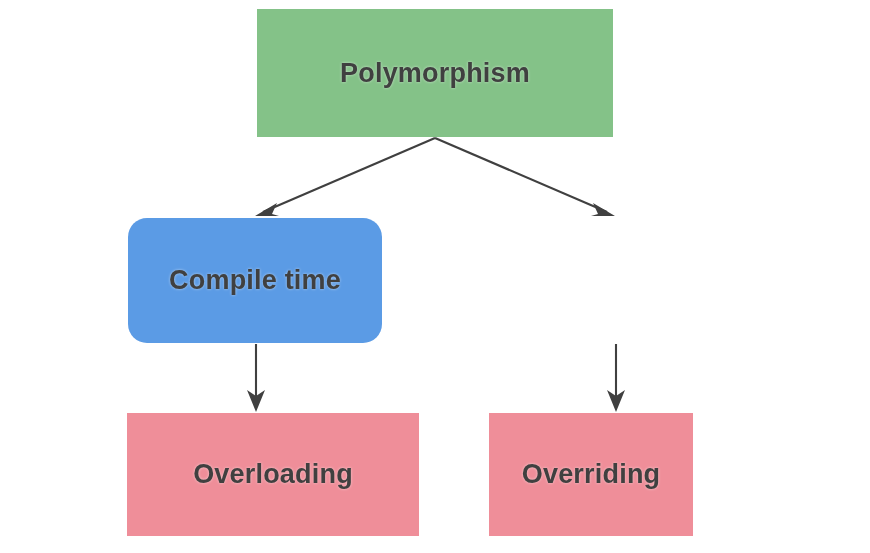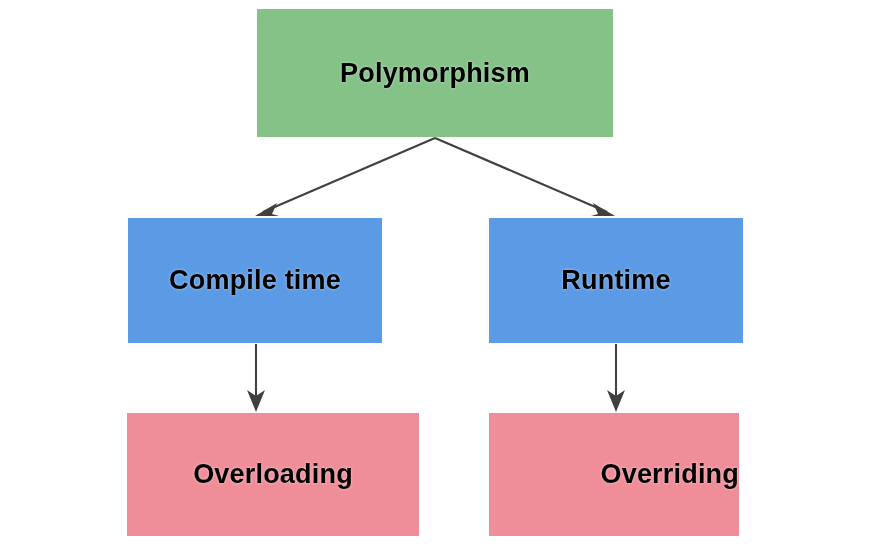--- a/index.html
+++ b/index.html
@@ -17,21 +17,21 @@
     height: 553px;
     background: #ffffff;
     overflow: hidden;
   }
   .node {
     position: absolute;
     display: flex;
     align-items: center;
     justify-content: center;
     box-sizing: border-box;
-    color: #000000;
+    color: #404040;
     font-weight: bold;
     font-size: 27px;
     letter-spacing: 0.2px;
     text-shadow: 0 0 3px rgba(255,255,255,0.55);
     user-select: none;
   }
   
   #node-root {
     left: 257px;
     top: 9px;
@@ -39,43 +39,43 @@
     height: 128px;
     background: #84c288;
   }
   
   #node-compile-time {
     left: 128px;
     top: 218px;
     width: 254px;
     height: 125px;
     background: #5b9be5;
+    border-radius: 19px;
   }
   #node-runtime {
     left: 489px;
     top: 218px;
     width: 254px;
     height: 125px;
     background: #5b9be5;
   }
   
   #node-overloading {
     left: 127px;
     top: 413px;
     width: 292px;
     height: 123px;
     background: #ef8e99;
   }
   #node-overriding {
     left: 489px;
     top: 413px;
-    width: 250px;
+    width: 204px;
     height: 123px;
     background: #ef8e99;
-    justify-content: flex-end;
   }
   
   #edges {
     position: absolute;
     left: 0;
     top: 0;
     width: 870px;
     height: 553px;
     pointer-events: none;
   }
@@ -118,23 +118,20 @@
   </svg>
 
   <div class="node" id="node-root">
     <span>Polymorphism</span>
   </div>
 
   <div class="node" id="node-compile-time">
     <span>Compile time</span>
   </div>
 
-  <div class="node" id="node-runtime">
-    <span>Runtime</span>
-  </div>
 
   <div class="node" id="node-overloading">
     <span>Overloading</span>
   </div>
 
   <div class="node" id="node-overriding">
     <span>Overriding</span>
   </div>
 
 </div>

